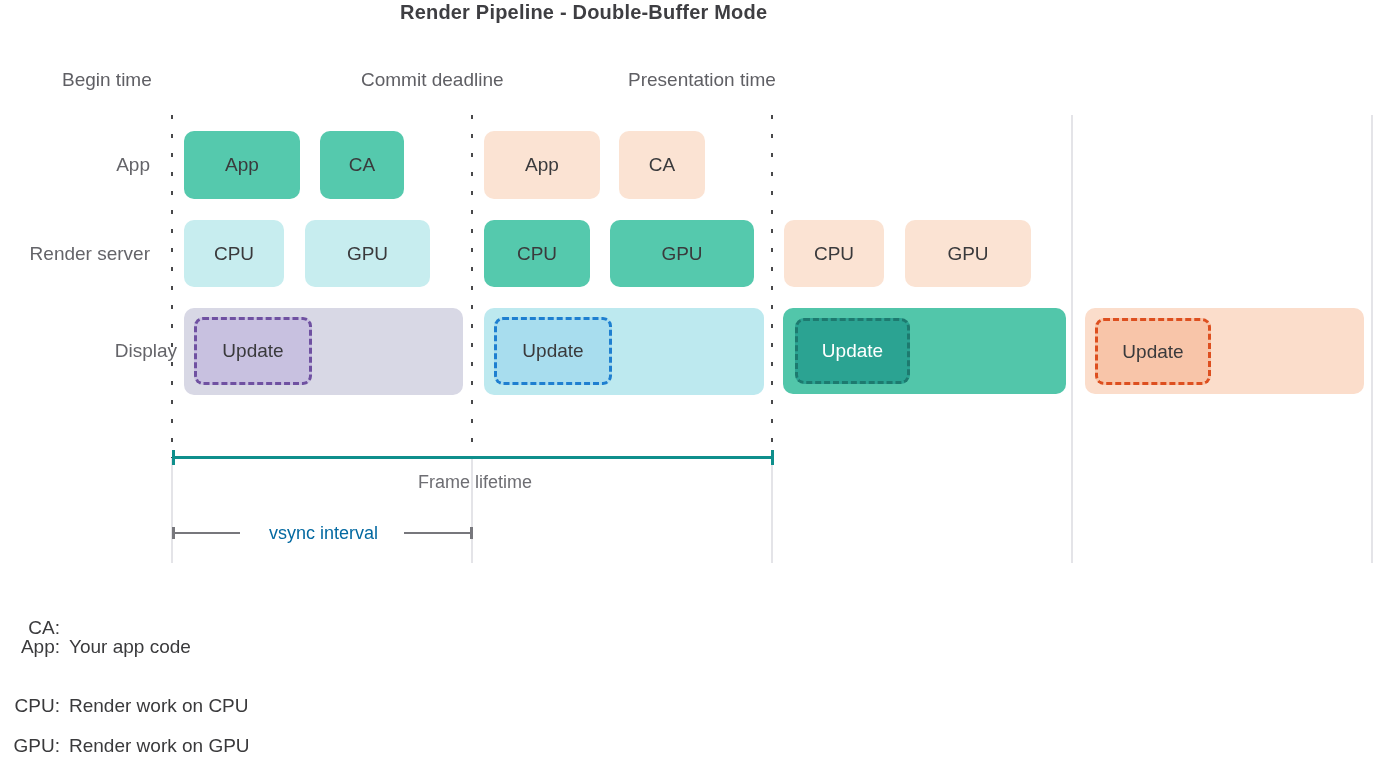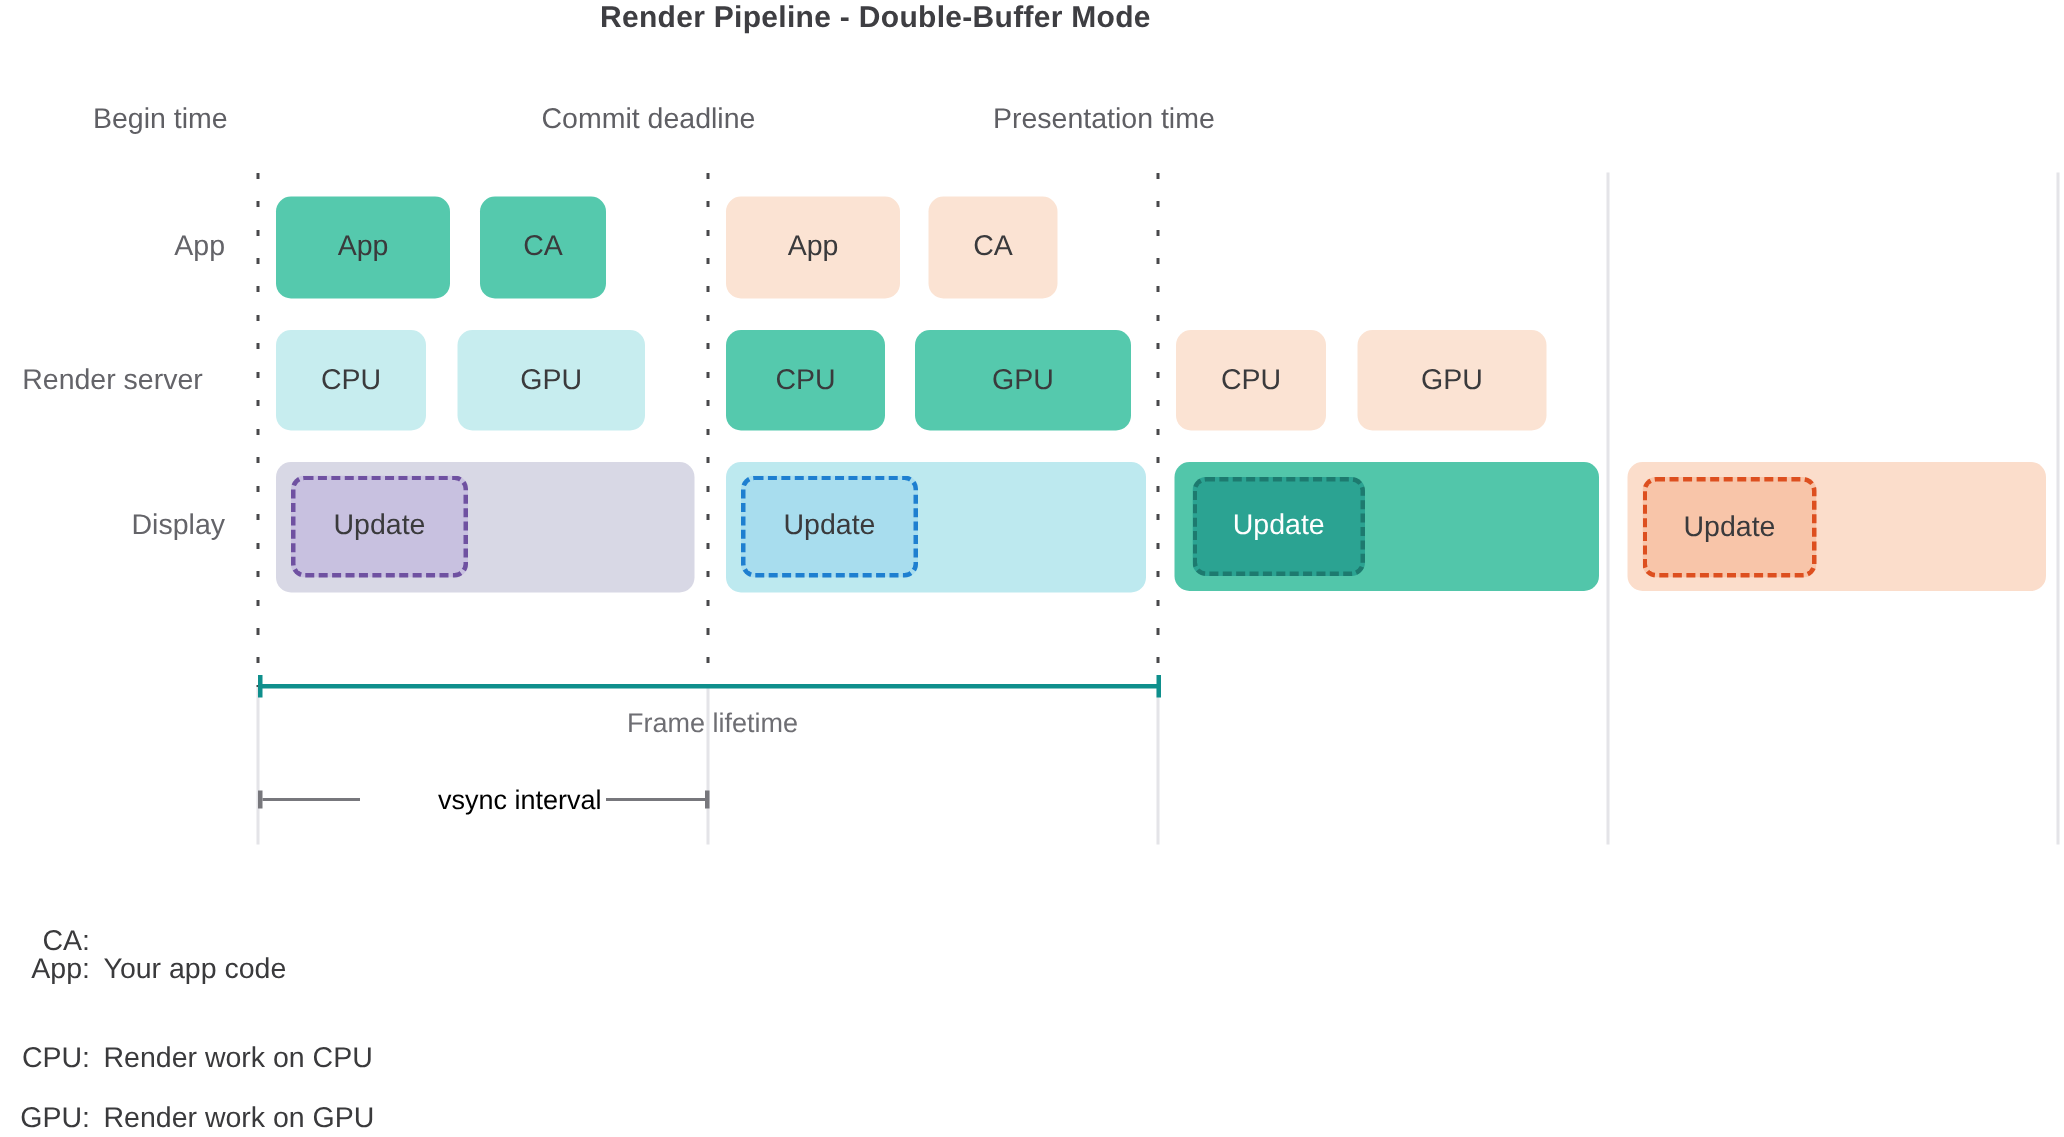--- a/index.html
+++ b/index.html
@@ -15,21 +15,21 @@
     left:400px;top:1px;width:686px;
     font-size:20px;font-weight:700;color:#3E3E42;letter-spacing:.2px;
   }
   
   .marker{
     top:69px;width:220px;text-align:left;
     font-size:19px;color:#5F5F64;
   }
   .marker.begin{left:62px;}
   .marker.commit{left:361px;}
-  .marker.presentation{left:662px;}
+  .marker.presentation{left:628px;}
   
   .vdash{
     width:2px;top:115px;height:343px;
     background:repeating-linear-gradient(180deg,#48484A 0px,#48484A 4px,transparent 4px,transparent 19px);
   }
   .vlight{width:2px;background:#E4E4E8;}
   
   .rowlabel{
     left:0;width:150px;text-align:right;
     font-size:19px;color:#646469;line-height:22px;
@@ -58,21 +58,21 @@
   .d3 .update{background:#2BA392;border-color:#1D7A6F;color:#FFFFFF;left:12px;top:10px;width:115px;height:66px;}
   .d4{background:#FBDDCB;}
   .d4 .update{background:#F8C5A9;border-color:#DD4F1F;top:10px;width:116px;height:67px;}
   
   .flt-line{left:173px;top:456px;width:600px;height:3px;background:#0F8F8C;}
   .flt-tick{width:3px;height:15px;top:450px;background:#0F8F8C;}
   .flt-label{left:375px;top:472px;width:200px;text-align:center;font-size:18px;color:#6E6E73;}
   
   .vs-seg{top:532px;height:2px;background:#77777C;}
   .vs-tick{top:527px;width:3px;height:12px;background:#77777C;}
-  .vs-label{left:246px;top:523px;width:155px;text-align:right;font-size:18px;color:#000000;}
+  .vs-label{left:246px;top:523px;width:155px;text-align:center;font-size:18px;color:#0369a1;}
   
   .legend-row{left:5px;display:flex;font-size:19px;color:#3A3A3C;line-height:23px;}
   .legend-abbr{width:55px;text-align:right;flex:0 0 auto;}
   .legend-text{margin-left:9px;white-space:nowrap;}
 </style>
 </head>
 <body>
 
 <div class="abs title">Render Pipeline - Double-Buffer Mode</div>
 
@@ -83,22 +83,22 @@
 <div class="abs vdash" style="left:171px;"></div>
 <div class="abs vlight" style="left:171px;top:458px;height:105px;"></div>
 <div class="abs vdash" style="left:471px;"></div>
 <div class="abs vlight" style="left:471px;top:458px;height:105px;"></div>
 <div class="abs vdash" style="left:771px;"></div>
 <div class="abs vlight" style="left:771px;top:458px;height:105px;"></div>
 <div class="abs vlight" style="left:1071px;top:115px;height:448px;"></div>
 <div class="abs vlight" style="left:1371px;top:115px;height:448px;"></div>
 
 <div class="abs rowlabel" style="top:154px;">App</div>
-<div class="abs rowlabel" style="top:243px;text-align:center;">Render server</div>
-<div class="abs rowlabel" style="top:340px;">Display</div>
+<div class="abs rowlabel" style="top:243px;">Render server</div>
+<div class="abs rowlabel" style="top:340px;margin-left:27px;">Display</div>
 
 <div class="abs box teal" style="left:184px;top:131px;width:116px;height:68px;">App</div>
 <div class="abs box teal" style="left:320px;top:131px;width:84px;height:68px;">CA</div>
 <div class="abs box cyan" style="left:184px;top:220px;width:100px;height:67px;">CPU</div>
 <div class="abs box cyan" style="left:305px;top:220px;width:125px;height:67px;">GPU</div>
 <div class="abs dispbox d1" style="left:184px;top:308px;width:279px;height:87px;">
   <div class="update">Update</div>
 </div>
 
 <div class="abs box peach" style="left:484px;top:131px;width:116px;height:68px;">App</div>

